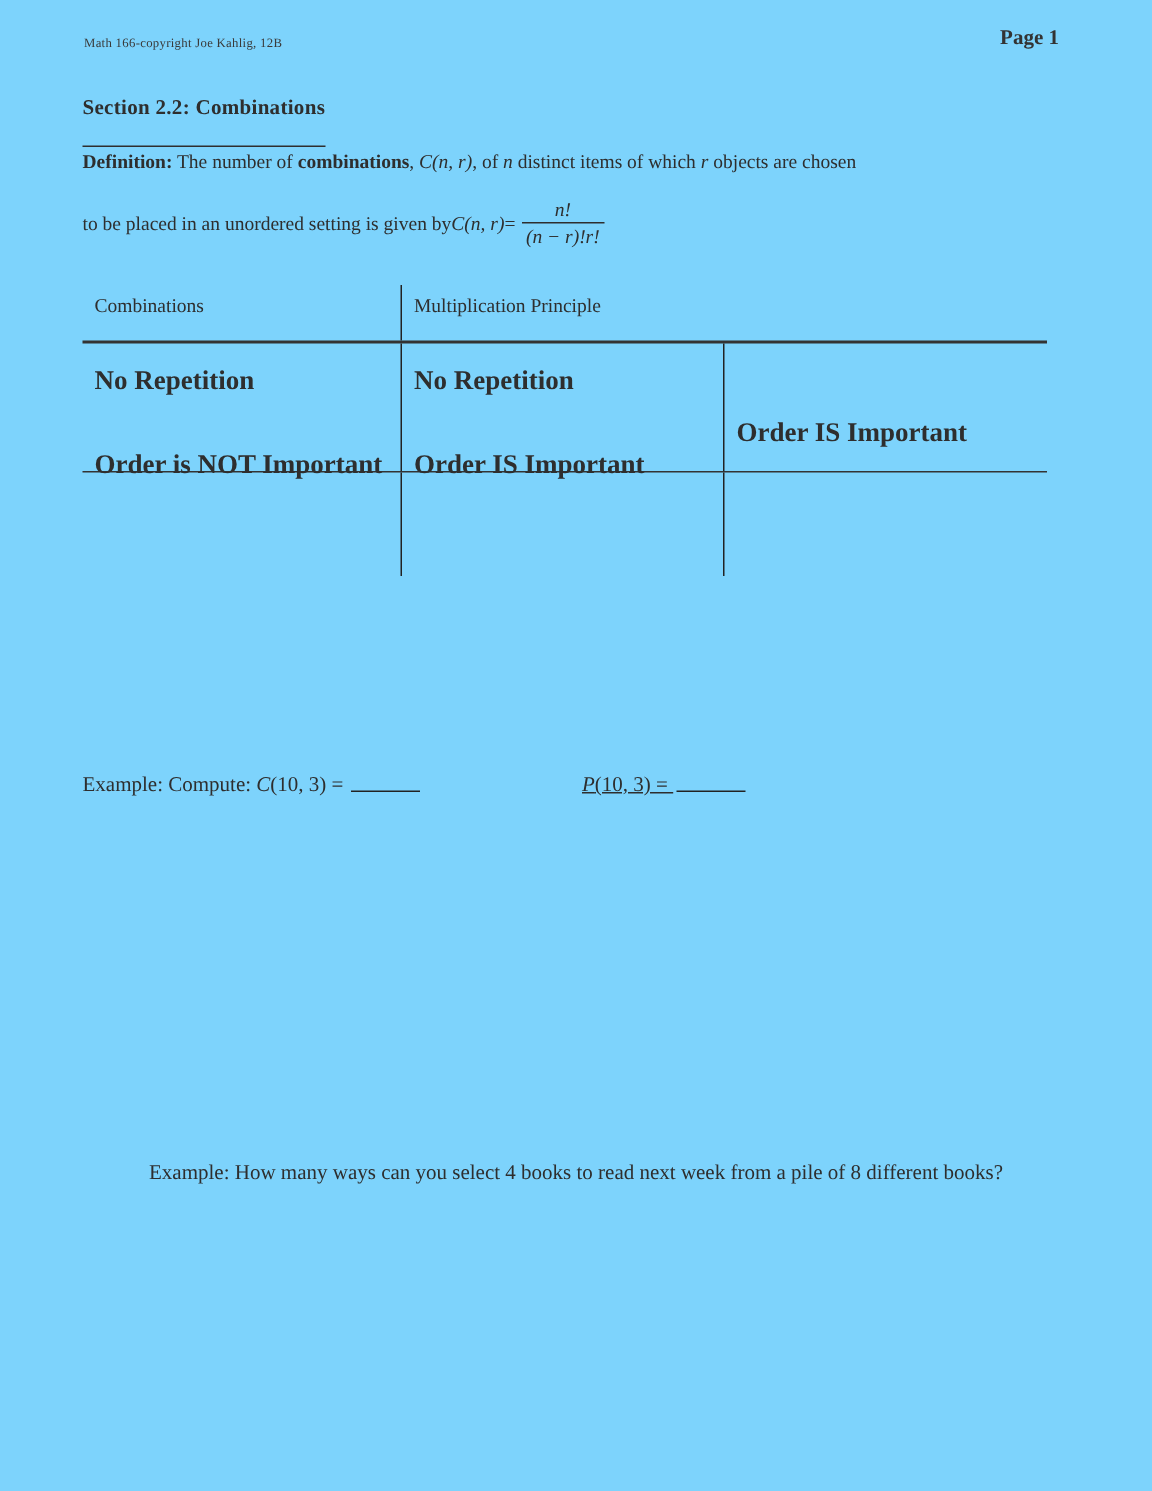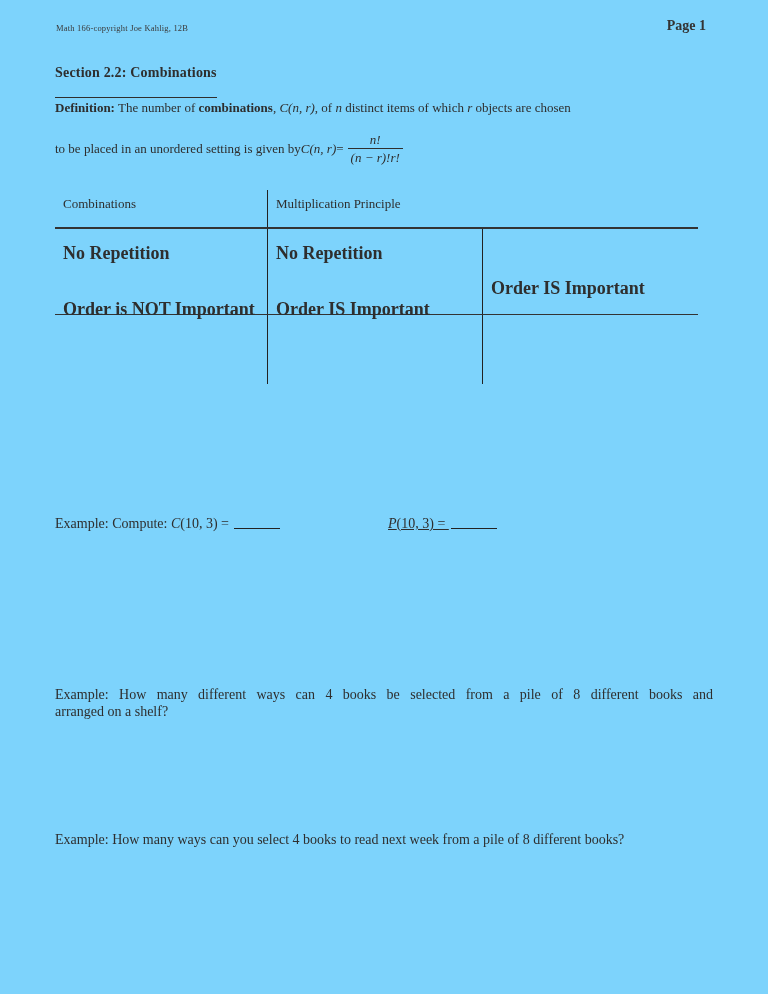--- a/index.html
+++ b/index.html
@@ -35,21 +35,21 @@
   .t-body{border-bottom:1.6px solid #333;}
   .t-body .l2{margin-top:35px;}
   .bold{font-weight:bold;font-size:18px;}
   .norm{font-size:13px;}
   .t-empty .t-cell{height:69px;}
   
   .example{position:absolute;left:55px;width:658px;font-size:14px;line-height:17px;}
   .ex-compute{top:515px;}
   .ex-batting{top:580px;}
   .ex-arrange{top:686px;}
-  .ex-select{top:831px;}
+  .ex-select{top:774px;text-align:center;}
   .p-group{position:absolute;left:333px;top:0;text-decoration:underline;}
   .blank{display:inline-block;width:46px;height:2px;border-bottom:1.6px solid #222;position:relative;top:1px;margin-left:2px;}
   .stretch{text-align:justify;text-align-last:justify;}
 </style>
 </head>
 <body>
 
 <div class="page">
 
   <span class="hdr-left">Math 166-copyright Joe Kahlig, 12B</span>
@@ -94,20 +94,16 @@
       <div class="t-cell last"></div>
     </div>
   </div>
 
   <div class="example ex-compute">
     <span>Example: Compute: </span><span class="mi">C</span><span>(10, 3) = </span><span class="blank"></span>
     <span class="p-group"><span class="mi">P</span><span>(10, 3) = </span><span class="blank"></span></span>
   </div>
 
 
-  <div class="example ex-arrange">
-    <div class="stretch">Example: How many different ways can 4 books be selected from a pile of 8 different books and</div>
-    <div>arranged on a shelf?</div>
-  </div>
 
   <div class="example ex-select">Example: How many ways can you select 4 books to read next week from a pile of 8 different books?</div>
 
 </div>
 
 </body></html>

